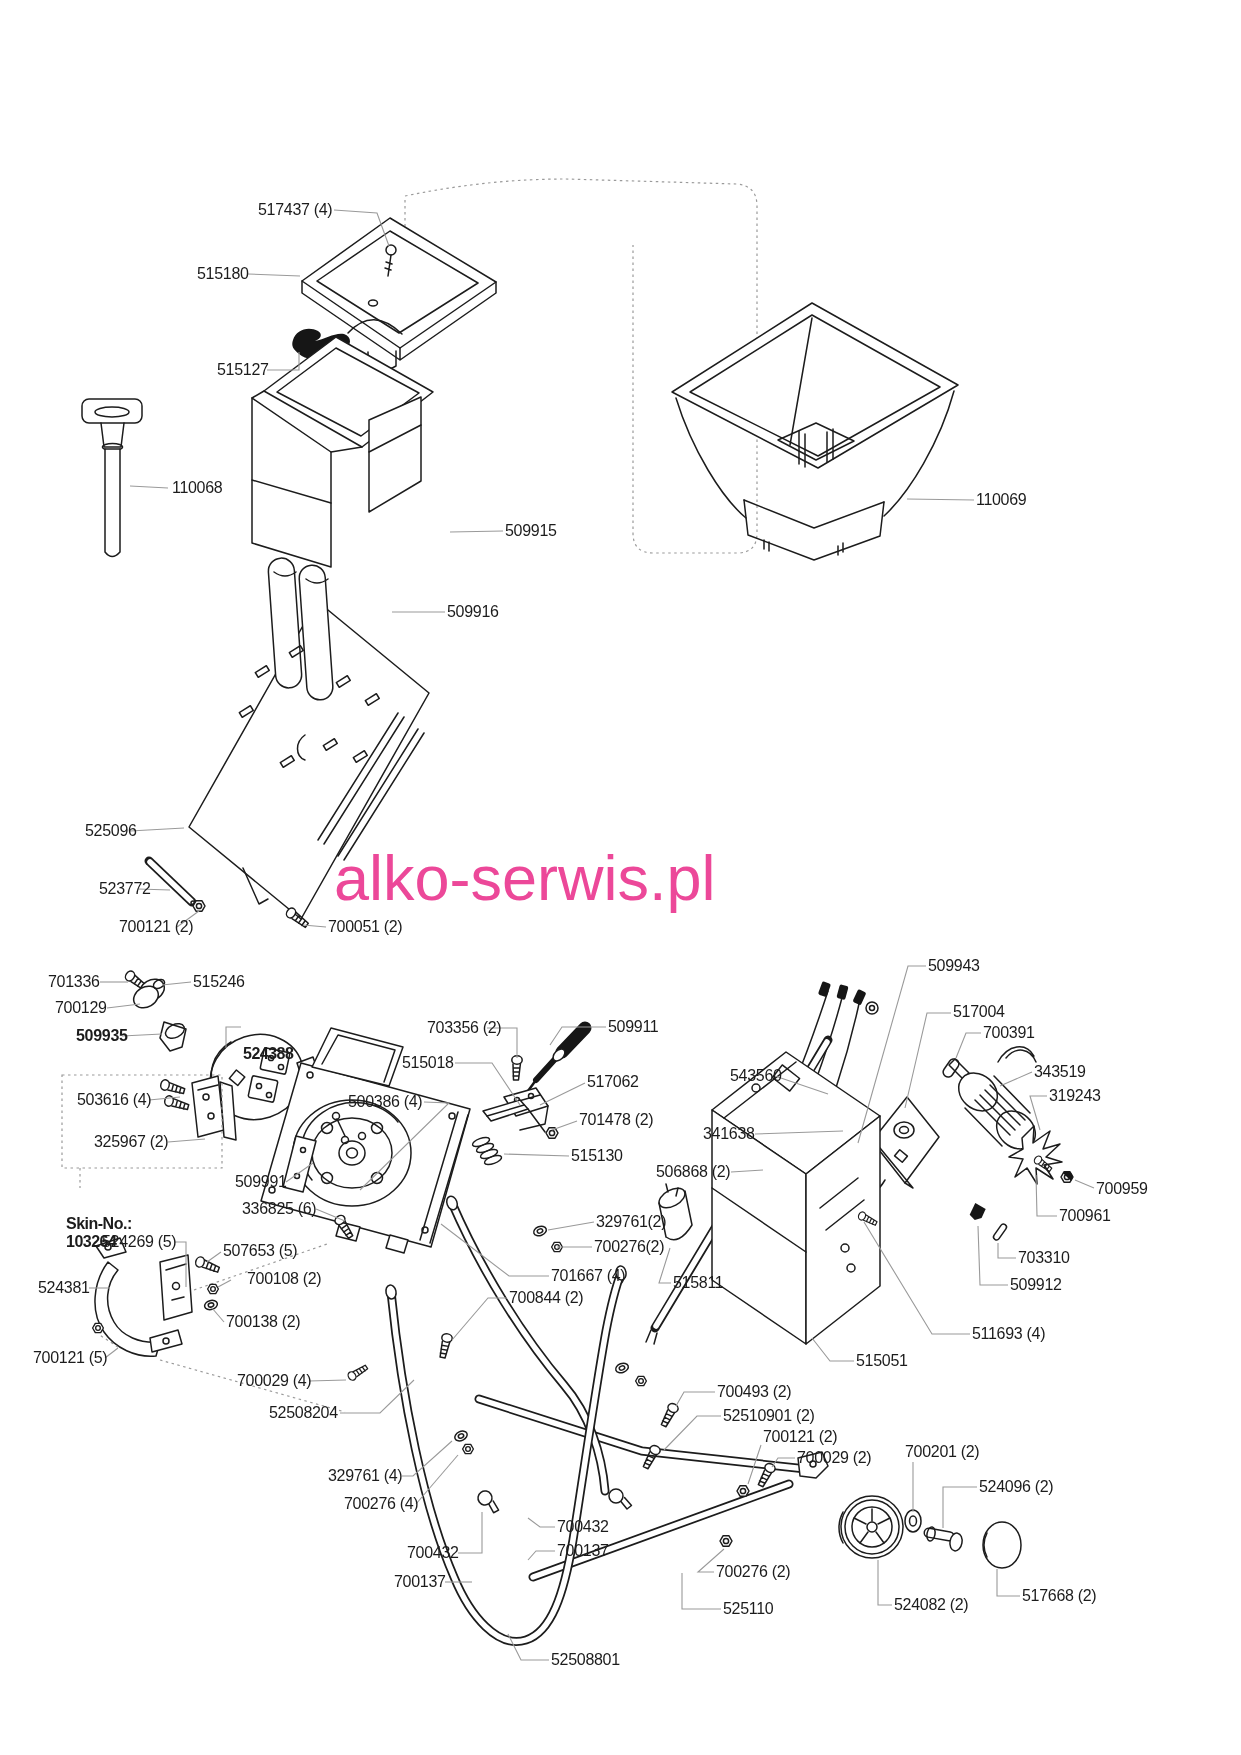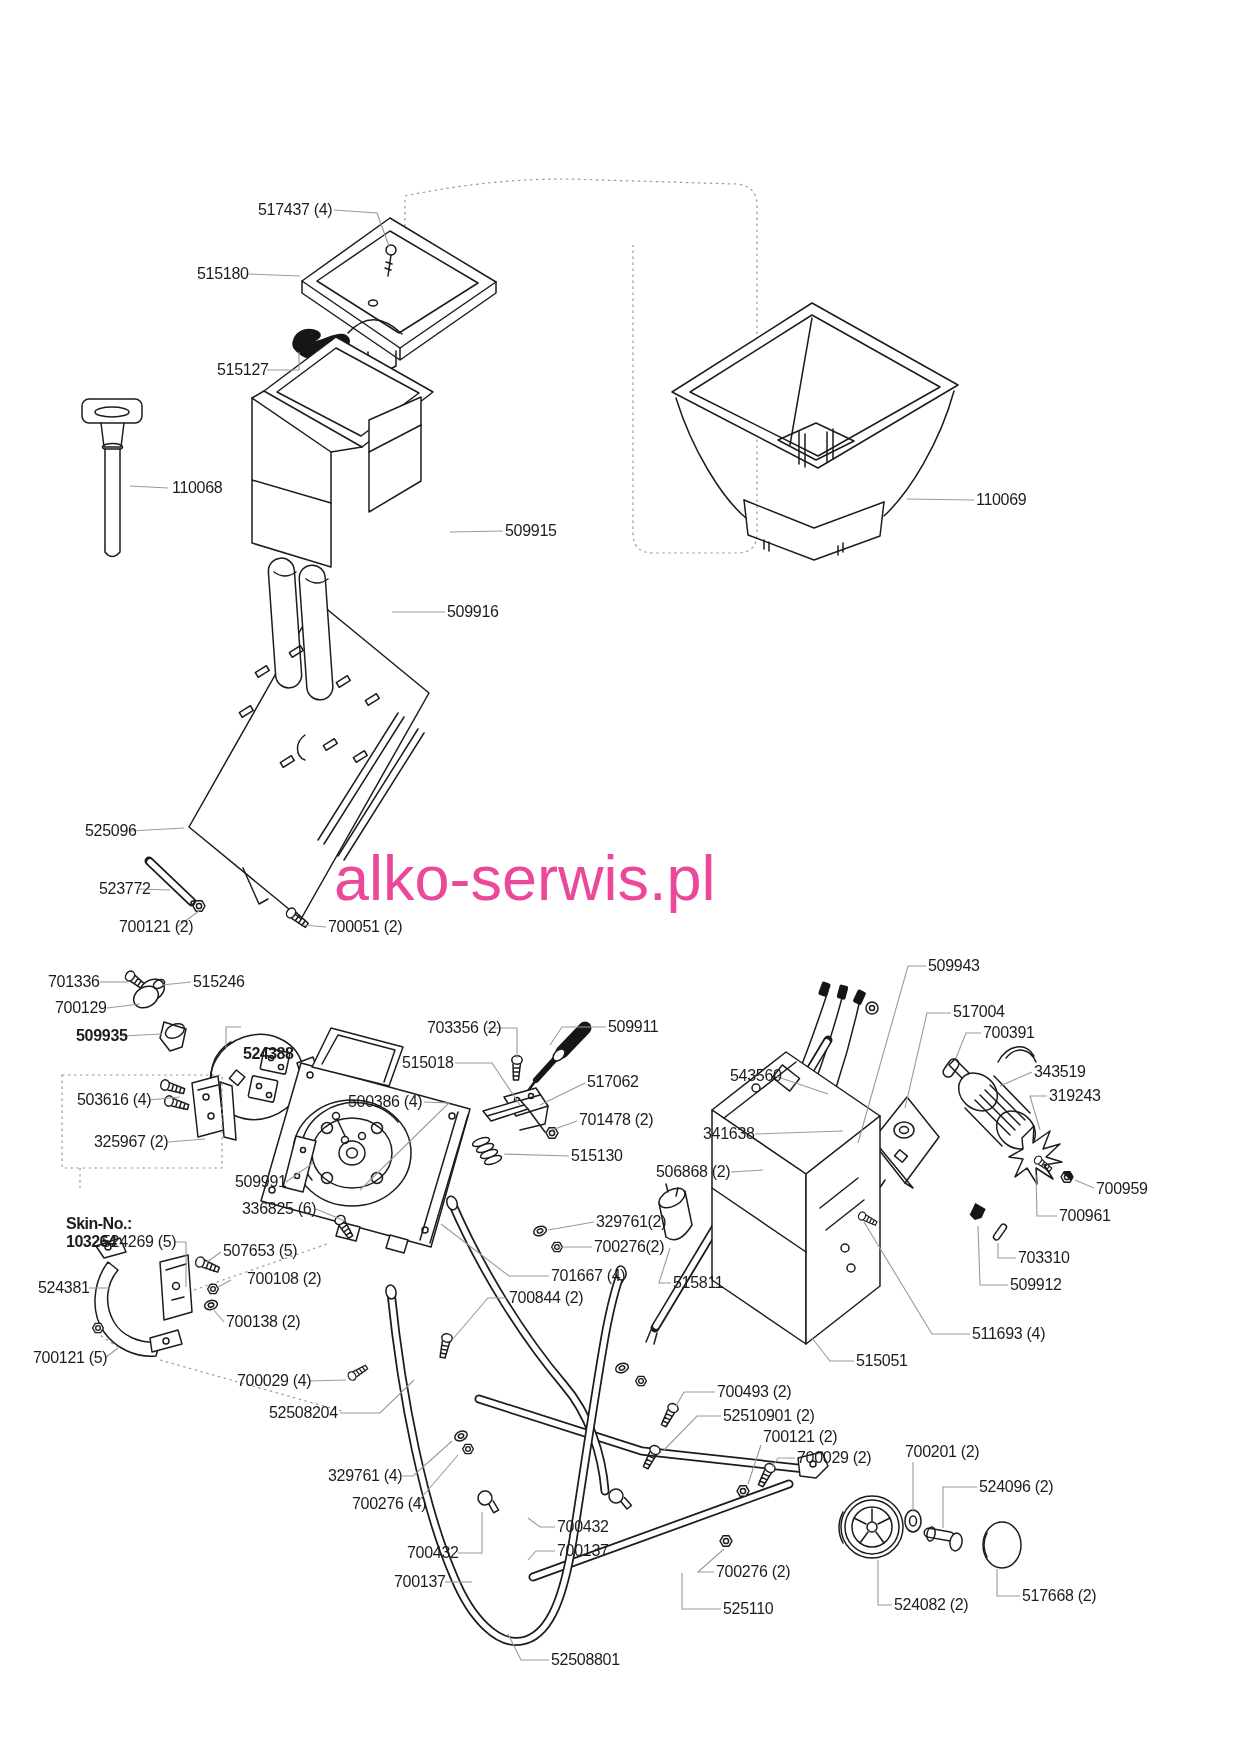--- a/index.html
+++ b/index.html
@@ -454,21 +454,21 @@
       <div class="part-label" style="left: 673px; top: 1283px;">515811</div>
       <div class="part-label" style="left: 102px; top: 1242px;">524269 (5)</div>
       <div class="part-label" style="left: 223px; top: 1251px;">507653 (5)</div>
       <div class="part-label" style="left: 38px; top: 1288px;">524381</div>
       <div class="part-label" style="left: 247px; top: 1279px;">700108 (2)</div>
       <div class="part-label" style="left: 226px; top: 1322px;">700138 (2)</div>
       <div class="part-label" style="left: 33px; top: 1358px;">700121 (5)</div>
       <div class="part-label" style="left: 237px; top: 1381px;">700029 (4)</div>
       <div class="part-label" style="left: 269px; top: 1413px;">52508204</div>
       <div class="part-label" style="left: 328px; top: 1476px;">329761 (4)</div>
-      <div class="part-label" style="left: 352px; top: 1504px;">700276 (4)</div>
+      <div class="part-label" style="left: 344px; top: 1504px;">700276 (4)</div>
       <div class="part-label" style="left: 407px; top: 1553px;">700432</div>
       <div class="part-label" style="left: 394px; top: 1582px;">700137</div>
       <div class="part-label" style="left: 717px; top: 1392px;">700493 (2)</div>
       <div class="part-label" style="left: 723px; top: 1416px;">52510901 (2)</div>
       <div class="part-label" style="left: 763px; top: 1437px;">700121 (2)</div>
       <div class="part-label" style="left: 797px; top: 1458px;">700029 (2)</div>
       <div class="part-label" style="left: 905px; top: 1452px;">700201 (2)</div>
       <div class="part-label" style="left: 979px; top: 1487px;">524096 (2)</div>
       <div class="part-label" style="left: 557px; top: 1527px;">700432</div>
       <div class="part-label" style="left: 557px; top: 1551px;">700137</div>

